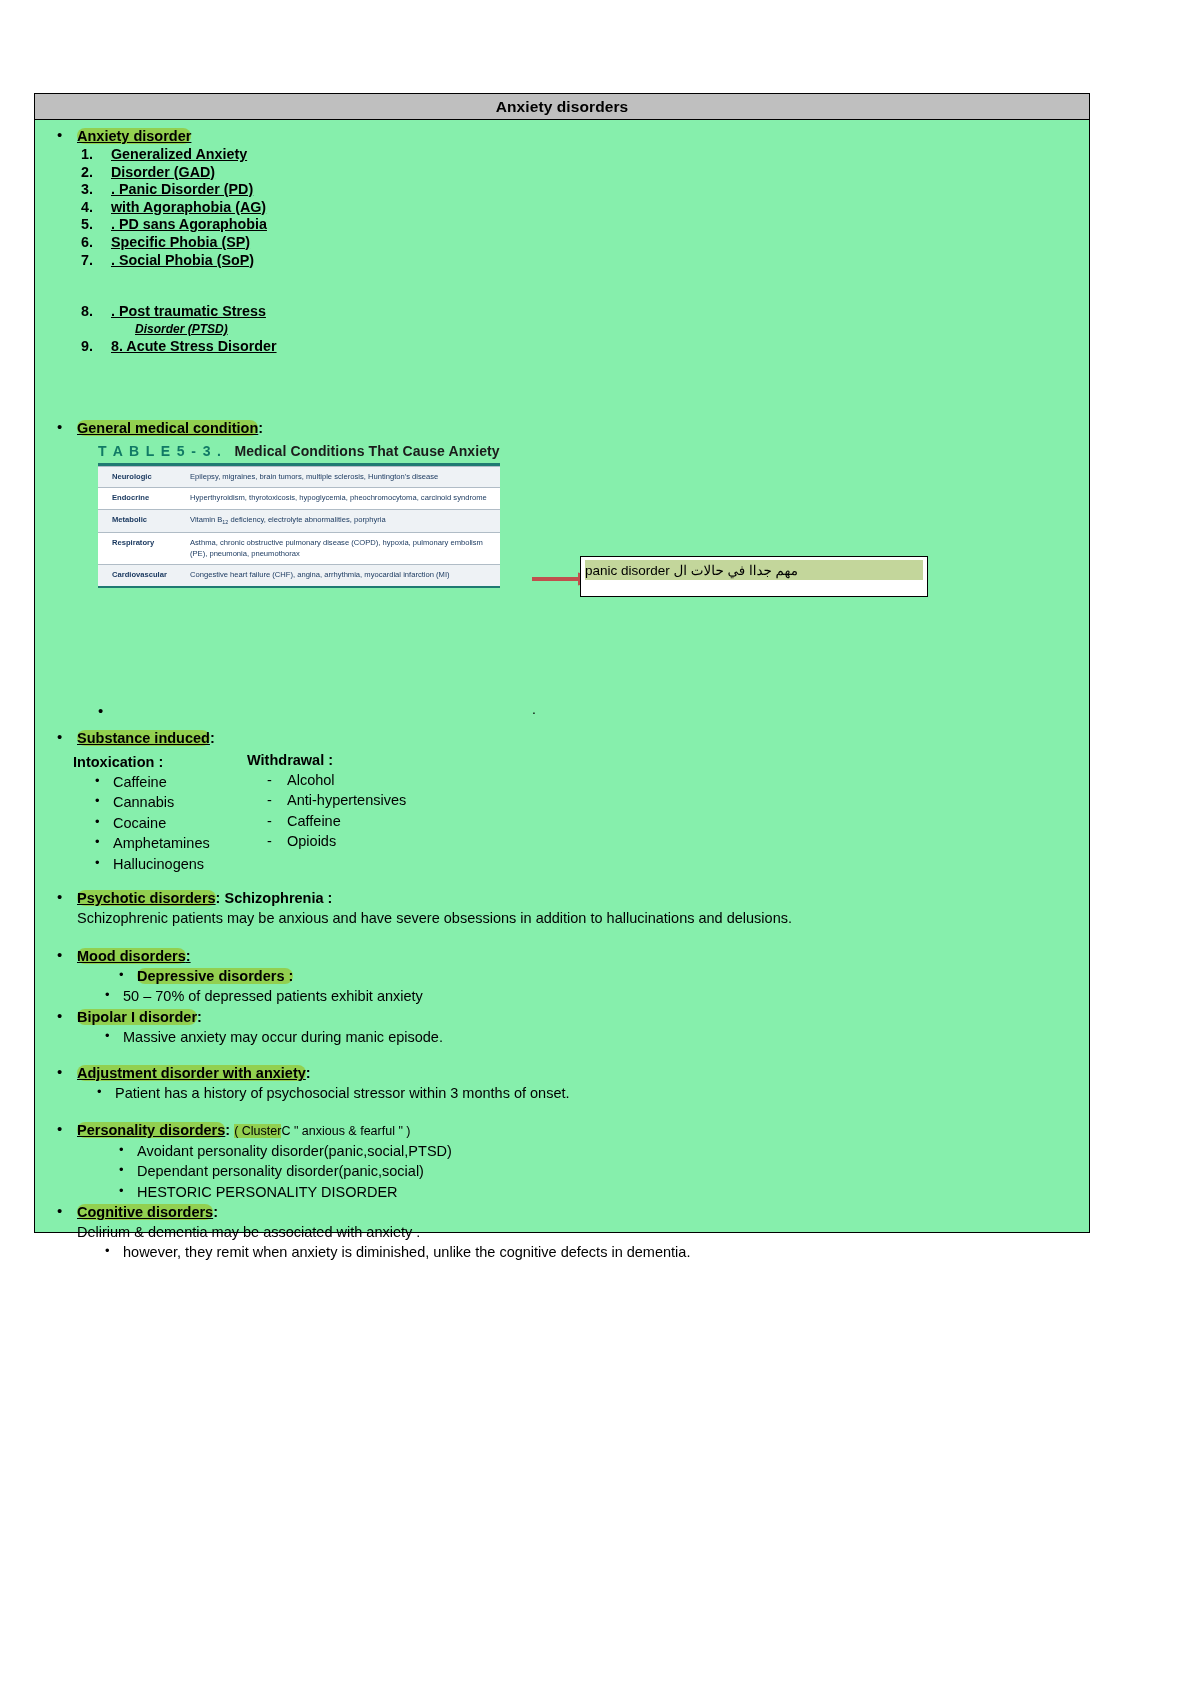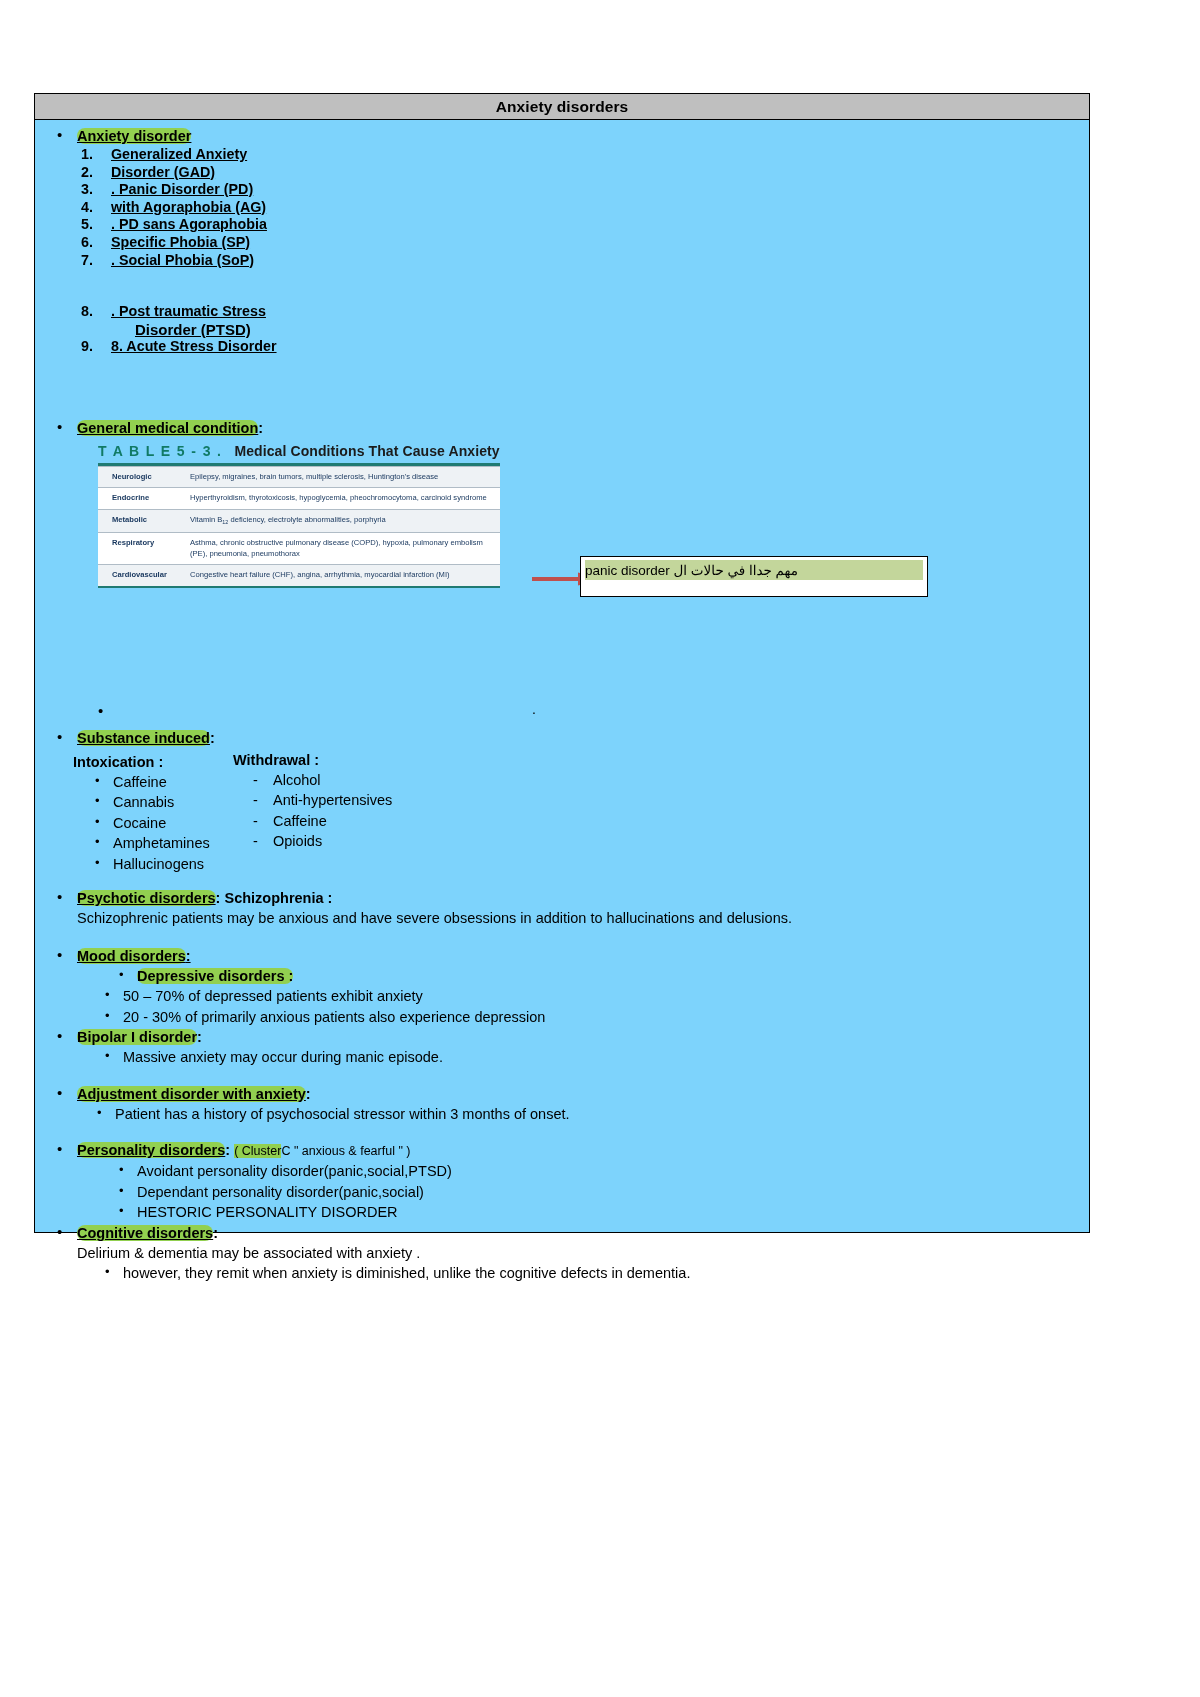--- a/index.html
+++ b/index.html
@@ -13,21 +13,21 @@
     width: 1200px;
     height: 1697px;
     background: #ffffff;
     overflow: hidden;
   }
   .doc-frame {
     position: absolute;
     left: 34px; top: 93px;
     width: 1056px; height: 1140px;
     border: 1px solid #000;
-    background: #7dd3fc;
+    background: #86efac;
   }
   .title-bar {
     height: 26px;
     background: #bfbfbf;
     border-bottom: 1px solid #000;
     display: flex; align-items: center; justify-content: center;
   }
   .title-bar .title-text {
     font-size: 15.5px;
     font-weight: bold;
@@ -71,21 +71,21 @@
     margin-bottom: 0px;
     color: #000;
   }
   .num-list li .num {
     position: absolute;
     left: 36px;
     font-weight: bold;
   }
   .num-list li .txt { text-decoration: underline; }
   .num-list li.gap { margin-top: 34px; }
-  .cont-line { padding-left: 90px; font-weight: bold; text-decoration: underline; font-size:15px; line-height:17.6px;}
+  .cont-line { padding-left: 90px; font-weight: bold; text-decoration: underline; font-size:12px; line-height:17.6px;font-style:italic;}
 
   
   .med-table-wrap {
     position: absolute;
     left: 63px; top: 323px;
     width: 402px;
   }
   .med-cap {
     font-size: 14px;
     font-weight: bold;
@@ -150,21 +150,21 @@
   .dot-period {
     position: absolute;
     left: 497px; top: 581px;
     font-size: 14px;
   }
 
   
   .sub-cols { position: relative; margin-top: 2px; }
   .col-head { font-weight: bold; font-size: 14.5px; line-height:20px;}
   .col-a { position:absolute; left: 28px; top: 2px; width: 160px; }
-  .col-b { position:absolute; left: 188px; top: 0; width: 230px; }
+  .col-b { position:absolute; left: 202px; top: 0; width: 230px; }
   .dash-list { list-style: none; margin: 0; padding: 0; }
   .dash-list li {
     position: relative; padding-left: 40px;
     font-size: 14.5px; line-height: 20.5px;
   }
   .dash-list li::before {
     content: "-"; position: absolute; left: 20px; top: 0;
   }
   .dot-list { list-style: none; margin: 0; padding: 0; }
   .dot-list li {
@@ -305,21 +305,20 @@
       <ul class="lvl1">
         <li class="b1">
           <span class="hl b u">Mood disorders</span><span class="b u">:</span>
         </li>
       </ul>
       <ul class="dot-list" style="padding-left:52px">
         <li><span class="hl b">Depressive disorders :</span></li>
       </ul>
       <ul class="dot-list" style="padding-left:38px">
         <li>50 – 70% of depressed patients exhibit anxiety</li>
-        <li>20 - 30% of primarily anxious patients also experience depression</li>
       </ul>
 
       <ul class="lvl1">
         <li class="b1">
           <span class="hl b">Bipolar I disorder</span><span class="b">:</span>
         </li>
       </ul>
       <ul class="dot-list" style="padding-left:38px">
         <li>Massive anxiety may occur during manic episode.</li>
       </ul>

